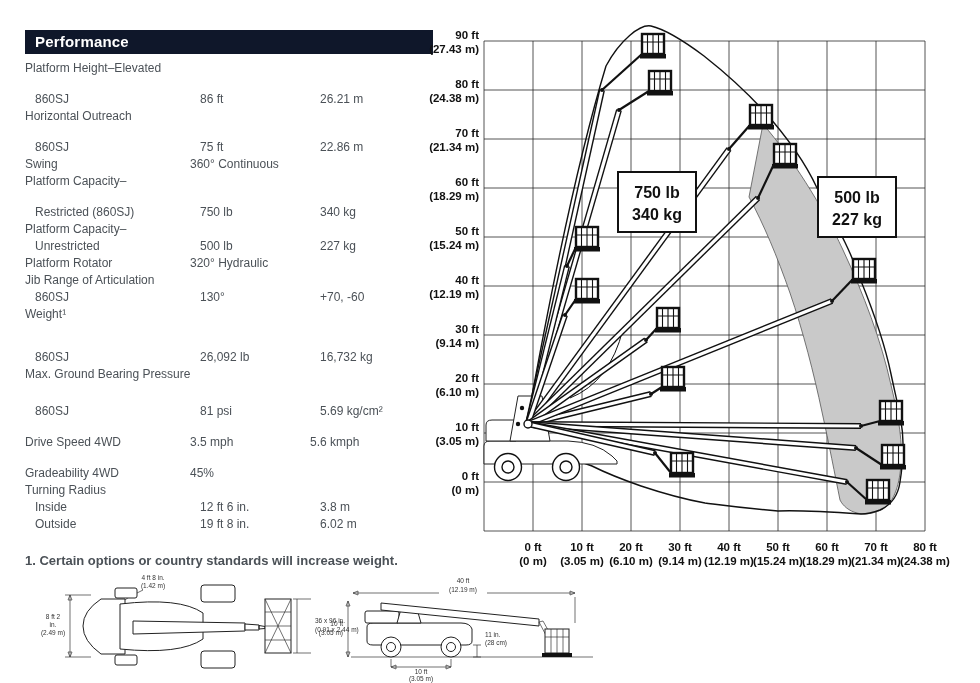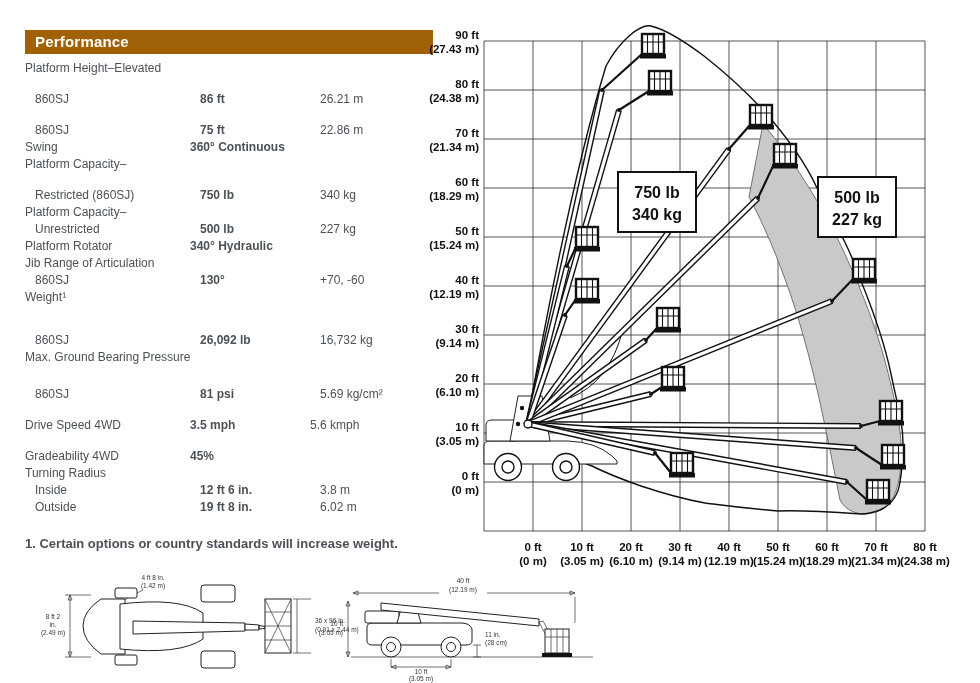--- a/index.html
+++ b/index.html
@@ -1,26 +1,26 @@
 <!DOCTYPE html>
 <html><head>
 <meta charset="utf-8">
 <style>
   html,body{margin:0;padding:0;background:#fff;}
   .page{position:relative;width:980px;height:683px;background:#fff;overflow:hidden;
         font-family:"Liberation Sans",sans-serif;}
   
   .spec{position:absolute;left:25px;top:30px;width:408px;}
-  .spec-header{background:#a16207;color:#fff;font-weight:bold;font-size:15px;
+  .spec-header{background:#0f172a;color:#fff;font-weight:bold;font-size:15px;
                padding:3px 0 4px 10px;letter-spacing:.2px;}
   .spec-rows{margin-top:6px;}
   .spec-row{display:flex;line-height:17px;font-size:12px;color:#4b5157;}
   .spec-row .c{white-space:nowrap;}
   .c.lab{width:165px;}
-  .c.us{width:120px;font-weight:bold;}
+  .c.us{width:120px;}
   .c.met{flex:1;}
   .ind{padding-left:10px;}
   .gap-sm{margin-top:14px;}
   .gap-md{margin-top:20px;}
   .gap-lg{margin-top:26px;}
   .footnote{margin-top:20px;font-size:13px;font-weight:bold;color:#4b5157;}
   
   .chart-svg{position:absolute;left:420px;top:0;}
   .tick{font:bold 11.5px "Liberation Sans",sans-serif;fill:#111;}
   .boxlabel{font:bold 16px "Liberation Sans",sans-serif;fill:#111;}
@@ -41,20 +41,25 @@
         <div class="spec-row">
           <span class="c lab">Platform Height–Elevated</span>
           <span class="c us"></span>
           <span class="c met"></span>
         </div>
         <div class="spec-row gap-sm">
           <span class="c lab ind">860SJ</span>
           <span class="c us">86 ft</span>
           <span class="c met">26.21 m</span>
         </div>
+        <div class="spec-row">
+          <span class="c lab">Horizontal Outreach</span>
+          <span class="c us"></span>
+          <span class="c met"></span>
+        </div>
         <div class="spec-row gap-sm">
           <span class="c lab ind">860SJ</span>
           <span class="c us">75 ft</span>
           <span class="c met">22.86 m</span>
         </div>
         <div class="spec-row">
           <span class="c lab">Swing</span>
           <span class="c us">360° Continuous</span>
           <span class="c met"></span>
         </div>
@@ -73,21 +78,21 @@
           <span class="c us"></span>
           <span class="c met"></span>
         </div>
         <div class="spec-row">
           <span class="c lab ind">Unrestricted</span>
           <span class="c us">500 lb</span>
           <span class="c met">227 kg</span>
         </div>
         <div class="spec-row">
           <span class="c lab">Platform Rotator</span>
-          <span class="c us">340° Hydraulic</span>
+          <span class="c us">320° Hydraulic</span>
           <span class="c met"></span>
         </div>
         <div class="spec-row">
           <span class="c lab">Jib Range of Articulation</span>
           <span class="c us"></span>
           <span class="c met"></span>
         </div>
         <div class="spec-row">
           <span class="c lab ind">860SJ</span>
           <span class="c us">130°</span>

